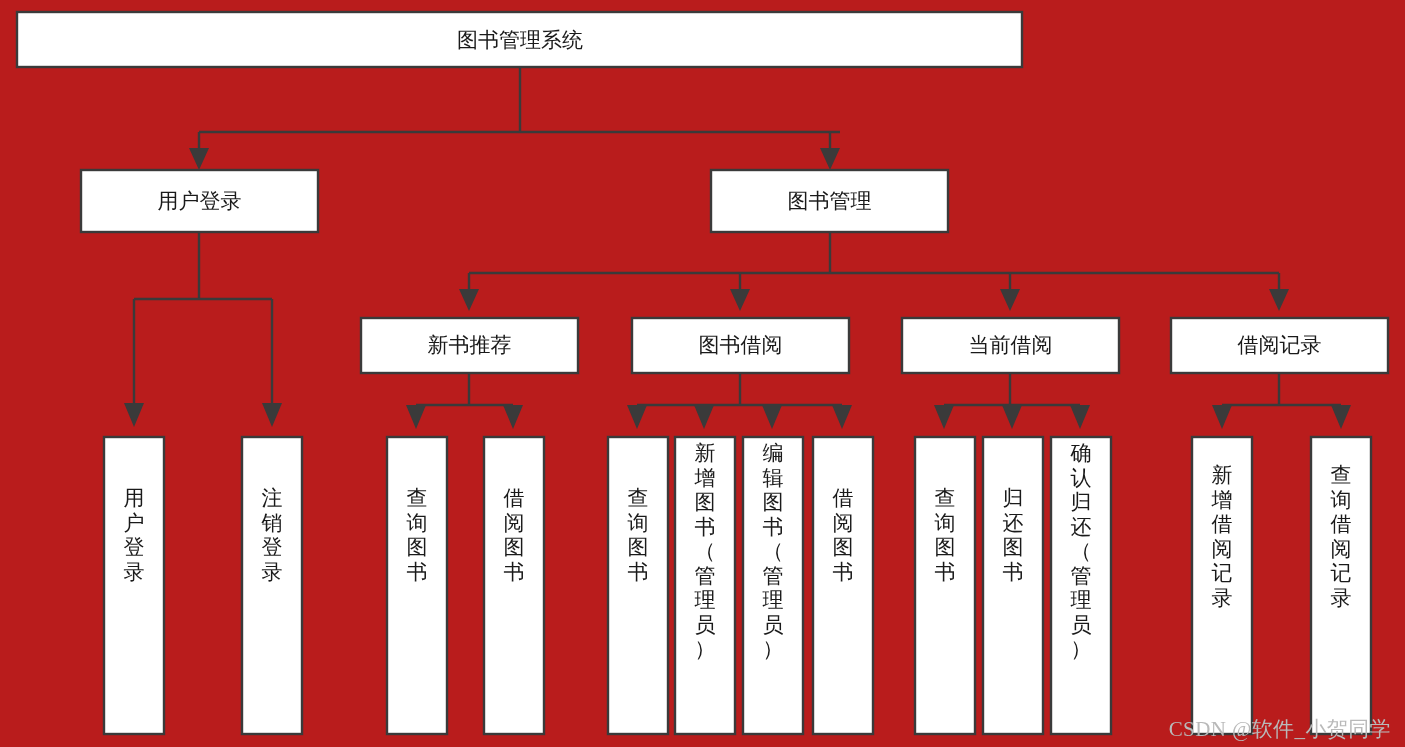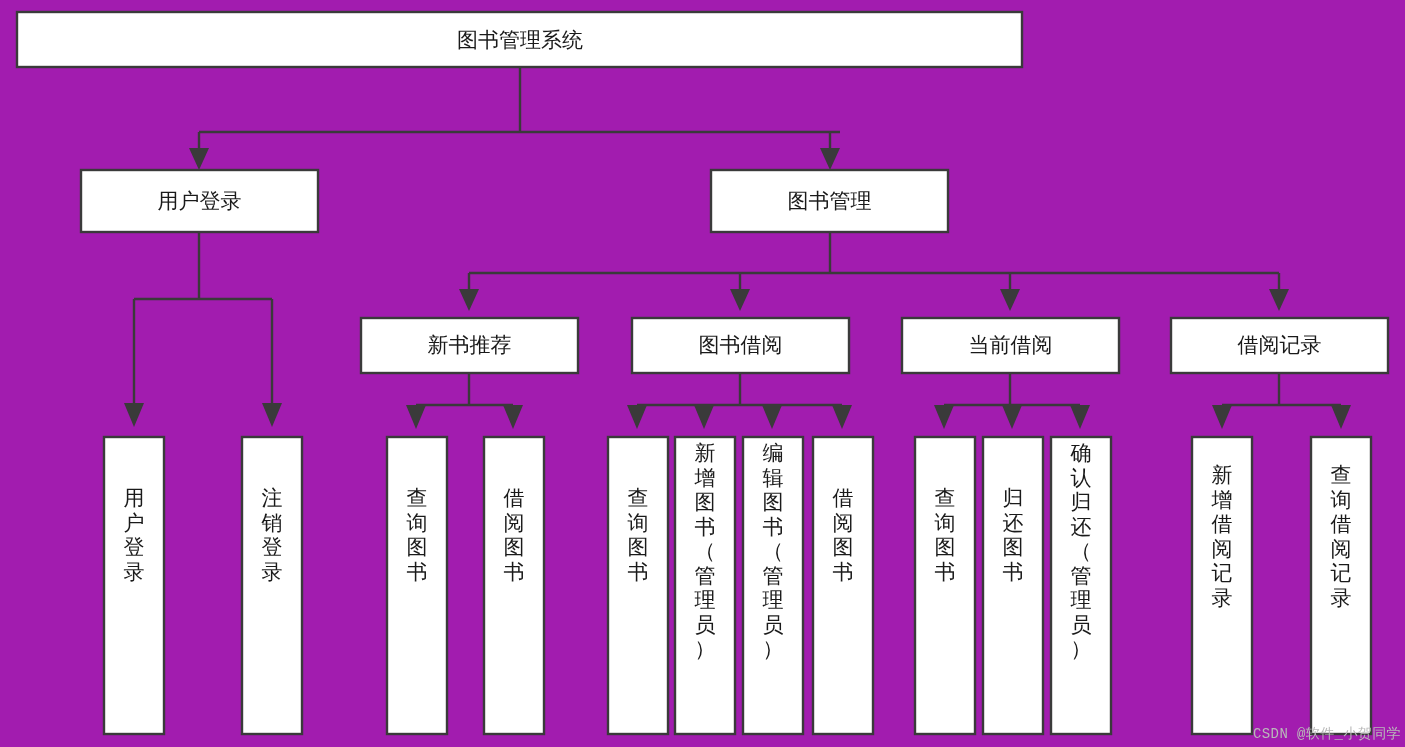--- a/index.html
+++ b/index.html
@@ -10,21 +10,21 @@
   body {
     width: 1405px;
     height: 747px;
     font-family: "Liberation Sans", "DejaVu Sans", sans-serif;
     overflow: hidden;
   }
   #diagram-root {
     position: relative;
     width: 1405px;
     height: 747px;
-    background: #a21caf;
+    background: #b91c1c;
   }
   svg#tree-svg {
     position: absolute;
     left: 0;
     top: 0;
     width: 1405px;
     height: 747px;
     display: block;
   }
   .node-box {
@@ -50,24 +50,24 @@
     dominant-baseline: middle;
   }
   .node-label-v {
     font-family: "Liberation Sans", "DejaVu Sans", sans-serif;
     font-size: 21px;
     fill: #1a1a1a;
     text-anchor: middle;
   }
   .watermark-text {
     position: absolute;
-    right: 4px;
+    right: 14px;
     bottom: 4px;
-    font-family: Liberation Mono, monospace;
-    font-size: 14px;
+    font-family: Liberation Serif, serif;
+    font-size: 21px;
     color: #b9b9b9;
     white-space: nowrap;
     letter-spacing: 0.4px;
     pointer-events: none;
   }
 </style>
 </head>
 <body>
 
 <div id="diagram-root">

